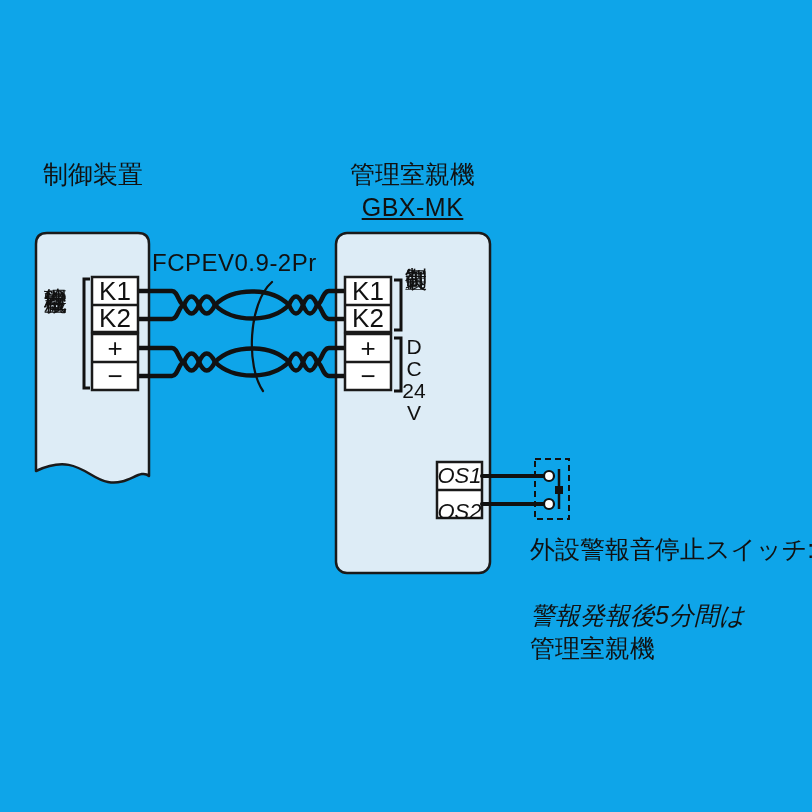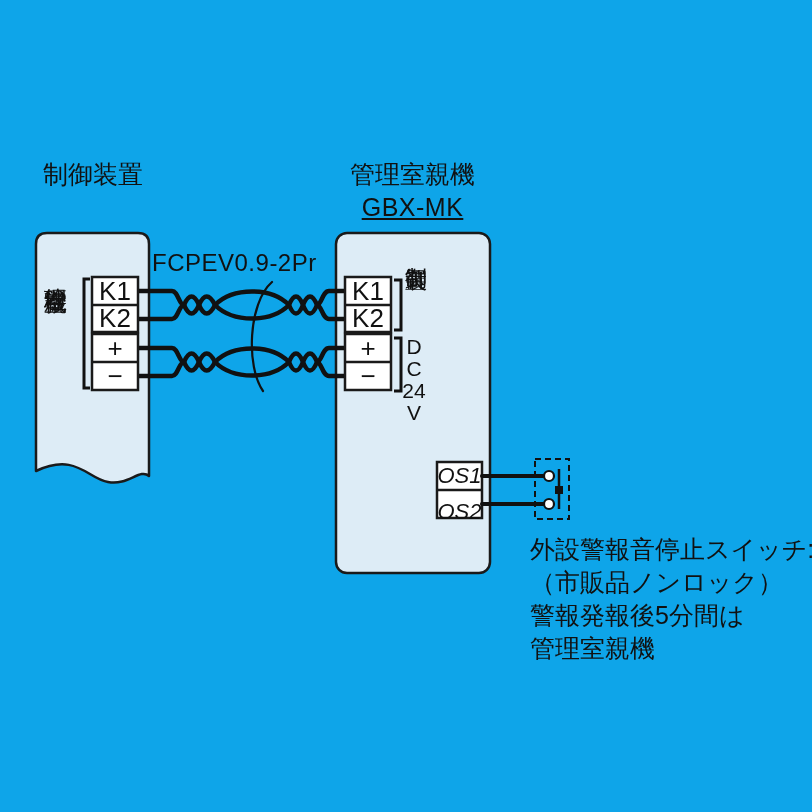--- a/index.html
+++ b/index.html
@@ -101,17 +101,16 @@
 
   <div class="term" style="left:345px;top:277px;width:46px;height:28px;">K1</div>
   <div class="term" style="left:345px;top:305px;width:46px;height:27px;">K2</div>
   <div class="term" style="left:345px;top:334px;width:46px;height:28px;">+</div>
   <div class="term" style="left:345px;top:362px;width:46px;height:28px;">−</div>
 
   <div class="term os" style="left:437px;top:462px;width:45px;height:28px;">OS1</div>
   <div class="term os" style="left:437px;top:490px;width:45px;height:28px;margin-top:8px;">OS2</div>
 
   <div class="t note-line" style="left:530px;top:533px;">外設警報音停止スイッチ:</div>
-  <div class="t note-line" style="left:530px;top:566px;">（市販品ノンロック）</div>
-  <div class="t note-line" style="left:530px;top:599px;">警報発報後5分間は</div>
+  <div class="t note-line" style="left:530px;top:599px;font-style:italic;">警報発報後5分間は</div>
   <div class="t note-line" style="left:530px;top:632px;">管理室親機</div>
 
 </div>
 
 </body></html>

